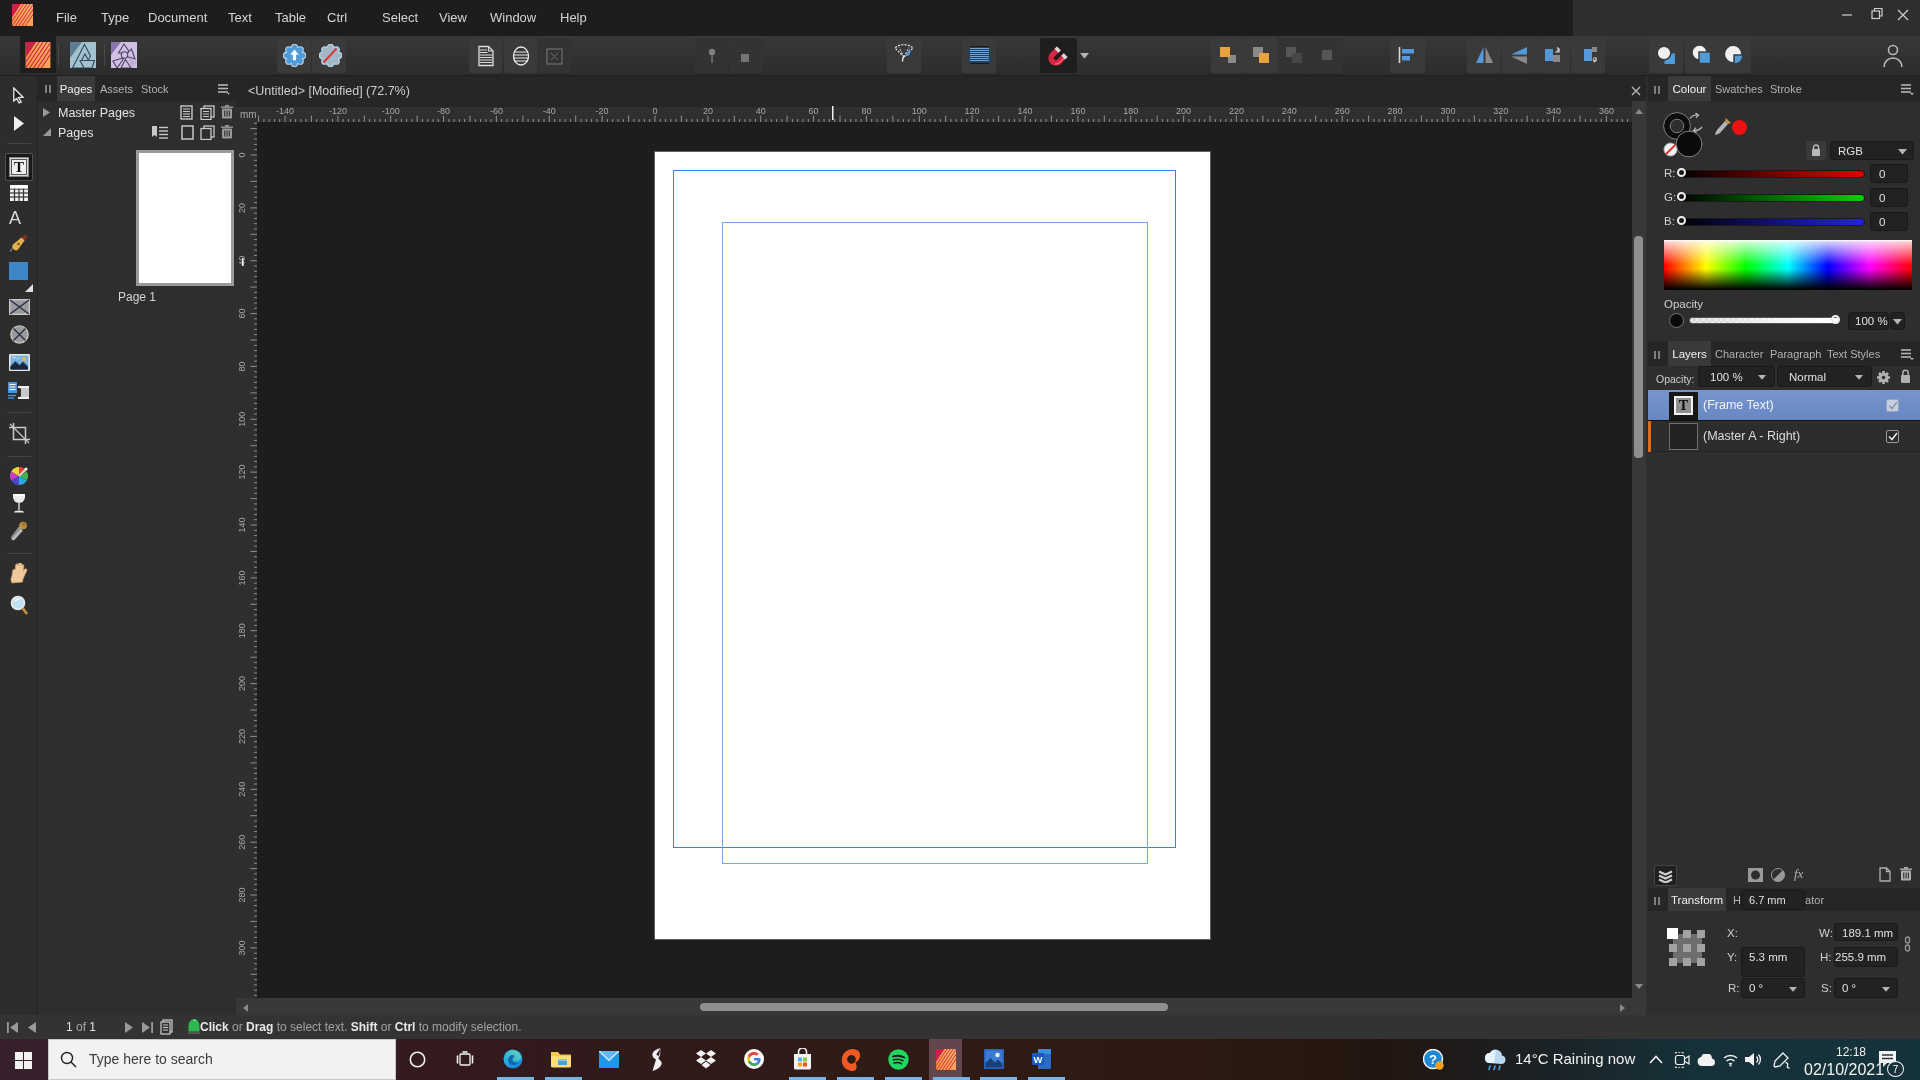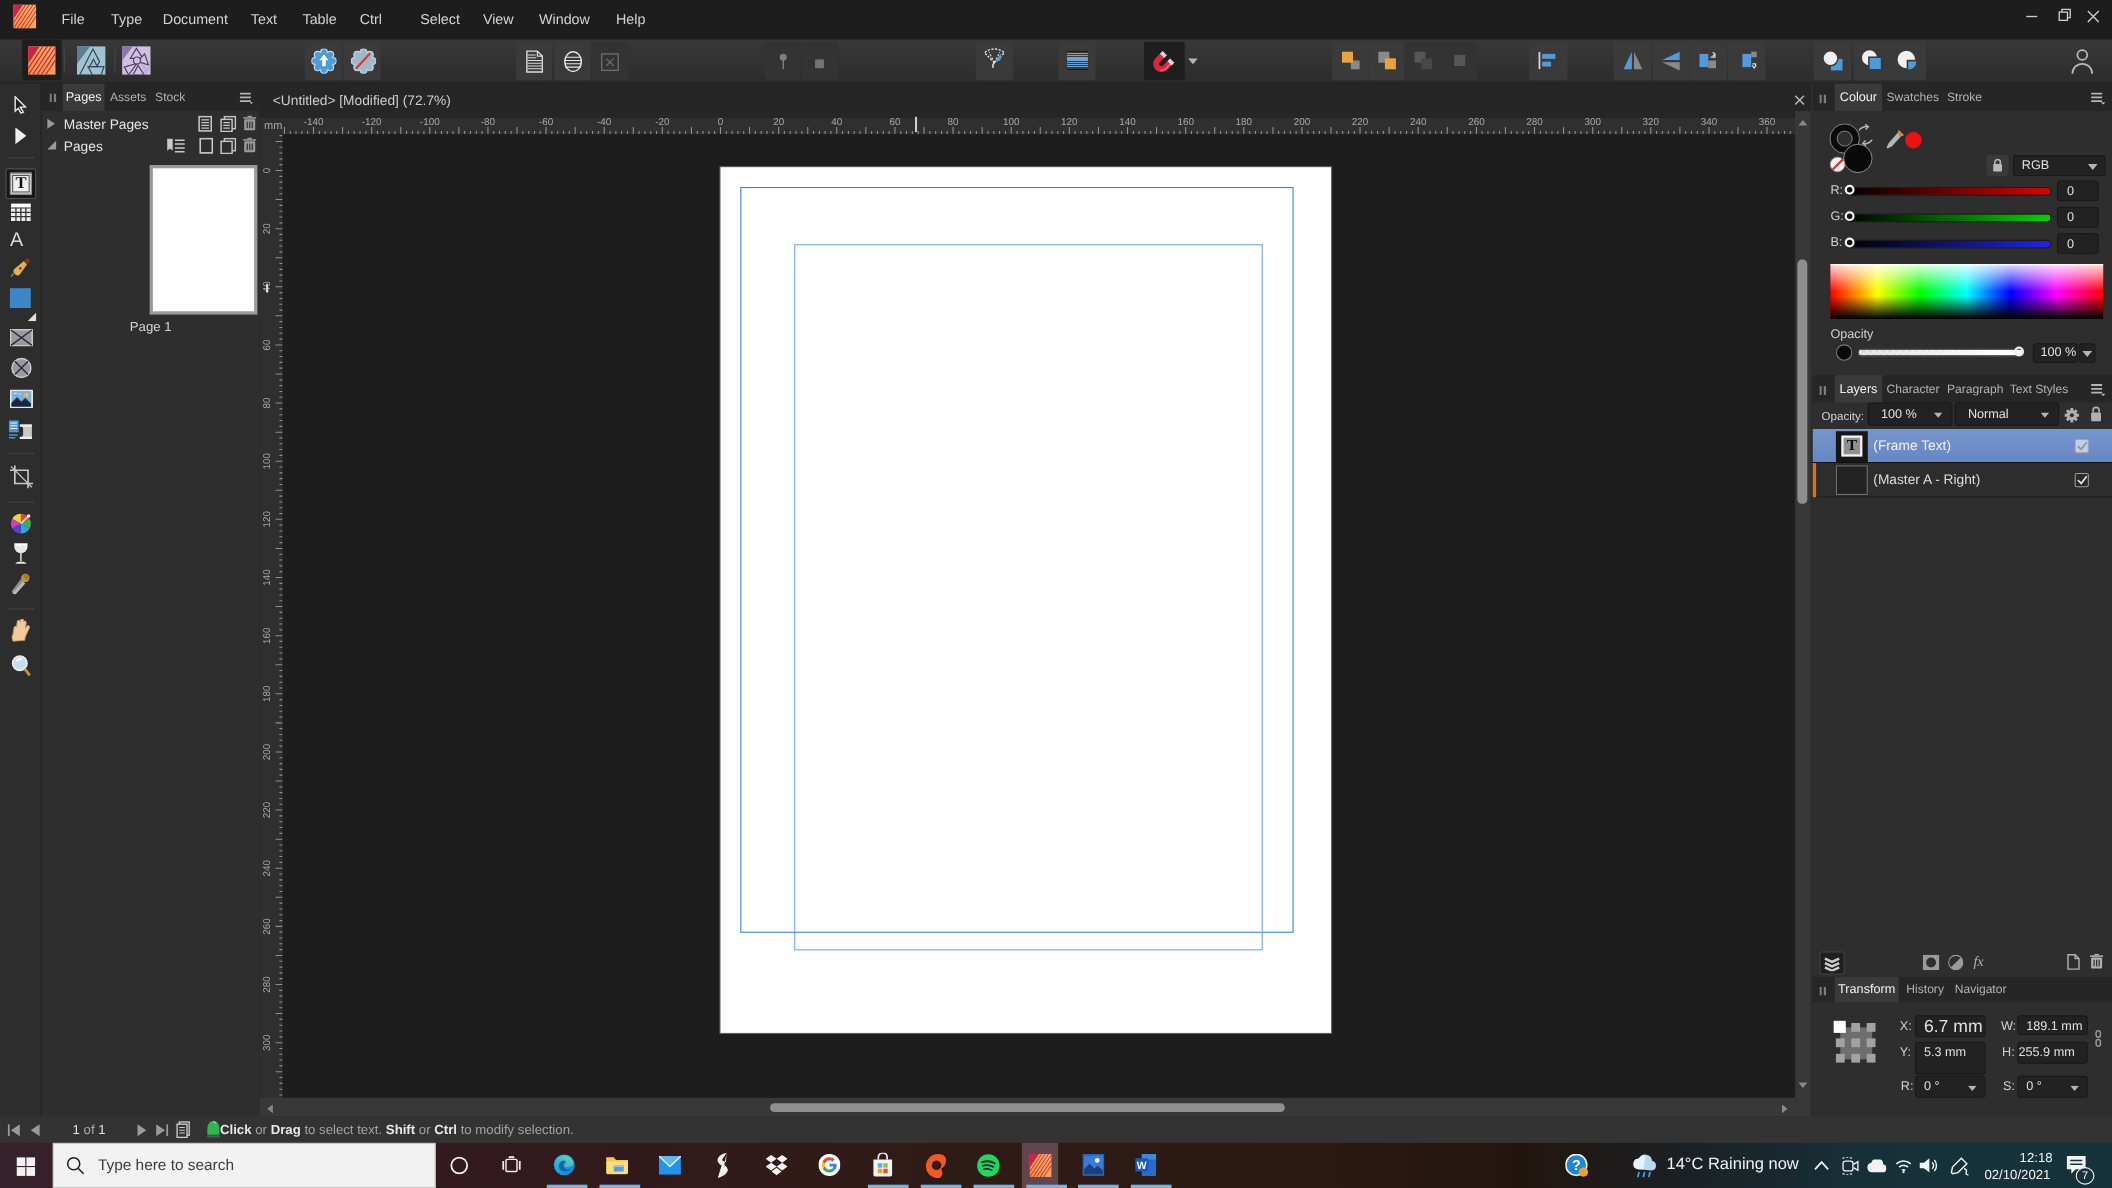--- a/index.html
+++ b/index.html
@@ -1,21 +1,21 @@
 <!DOCTYPE html>
 <html><head>
 <meta charset="utf-8">
 <style>
 html,body{margin:0;padding:0;width:1920px;height:1080px;overflow:hidden;background:#2e2e2e;
 font-family:"Liberation Sans",sans-serif;-webkit-font-smoothing:antialiased;}
 *{box-sizing:border-box;}
 .abs{position:absolute;}
 #stage{position:relative;width:1920px;height:1080px;}
 
-#menubar{position:absolute;left:0;top:0;width:1920px;height:36px;background:#1d1d1d;}
+#menubar{position:absolute;left:0;top:0;width:1573px;height:36px;background:#1d1d1d;}
 .menuitem{position:absolute;top:0;height:36px;line-height:36px;font-size:13px;color:#d4d4d4;}
 
 #toolbar{position:absolute;left:0;top:36px;width:1920px;height:40px;
 background:linear-gradient(#383838,#2c2c2c);border-bottom:1px solid #1e1e1e;}
 .tbtn{position:absolute;top:2px;height:35px;border-radius:2px;background:#3a3a3a;}
 .tbtn.dim{background:#333333;}
 .tbtn.pressed{background:#1e1e1e;}
 
 #tools{position:absolute;left:0;top:76px;width:38px;height:939px;background:#2d2d2d;border-right:1px solid #232323;}
 .tsep{position:absolute;left:7px;width:24px;height:1px;background:#454545;}
@@ -731,21 +731,21 @@
   <div class="abs" style="left:19px;top:852px;width:11px;height:11px;background:#ffffff"></div>
   <div class="abs" style="left:35px;top:854px;width:8px;height:8px;background:#a2a2a2"></div>
   <div class="abs" style="left:49px;top:854px;width:8px;height:8px;background:#a2a2a2"></div>
   <div class="abs" style="left:21px;top:868px;width:8px;height:8px;background:#a2a2a2"></div>
   <div class="abs" style="left:35px;top:868px;width:8px;height:8px;background:#a2a2a2"></div>
   <div class="abs" style="left:49px;top:868px;width:8px;height:8px;background:#a2a2a2"></div>
   <div class="abs" style="left:21px;top:882px;width:8px;height:8px;background:#a2a2a2"></div>
   <div class="abs" style="left:35px;top:882px;width:8px;height:8px;background:#a2a2a2"></div>
   <div class="abs" style="left:49px;top:882px;width:8px;height:8px;background:#a2a2a2"></div>
   <span class="abs" style="left:79px;top:851px;font-size:11.5px;color:#cfcfcf">X:</span>
-  <div class="fld" style="left:93px;top:847px;width:64px;height:20px;font-size:16px;line-height:19px"><span style="margin-left:7px">6.7 mm</span></div>
+  <div class="fld" style="left:93px;top:814px;width:64px;height:20px;font-size:11px;line-height:19px"><span style="margin-left:7px">6.7 mm</span></div>
   <span class="abs" style="left:171px;top:851px;font-size:11.5px;color:#cfcfcf">W:</span>
   <div class="fld" style="left:186px;top:847px;width:64px;height:18px;font-size:11.5px;line-height:19px"><span style="margin-left:7px">189.1 mm</span></div>
   <span class="abs" style="left:79px;top:875px;font-size:11.5px;color:#cfcfcf">Y:</span>
   <div class="fld" style="left:93px;top:871px;width:64px;height:30px;font-size:11.5px;line-height:19px"><span style="margin-left:7px">5.3 mm</span></div>
   <span class="abs" style="left:172px;top:875px;font-size:11.5px;color:#cfcfcf">H:</span>
   <div class="fld" style="left:186px;top:871px;width:64px;height:20px;font-size:11.5px;line-height:19px"><span style="margin-left:0">255.9 mm</span></div>
   <span class="abs" style="left:80px;top:906px;font-size:11.5px;color:#cfcfcf">R:</span>
   <div class="fld" style="left:93px;top:902px;width:64px;height:20px;font-size:11.5px;line-height:19px"><span style="margin-left:7px">0 °</span>
     <svg class="abs" style="right:7px;top:8px" width="8" height="5" viewBox="0 0 8 5">
           <path d="M0 0 h8 L4 4.8 Z" fill="#b5b5b5"></path>
@@ -961,21 +961,21 @@
     <g fill="none" stroke="#f2f2f2" stroke-width="1.3">
           <path d="M11.5 4.5 a4.5 4.5 0 0 1 0 6"></path>
           <path d="M13.5 2.5 a7.5 7.5 0 0 1 0 10"></path>
         </g>
   </svg>
   <svg class="abs" style="left:1772px;top:12px" width="19" height="18" viewBox="0 0 19 18" fill="none" stroke="#f2f2f2" stroke-width="1.3">
     <path d="M11 2 l5 5 -8 8 -5 1 -1-1 1-5 Z"></path>
         <path d="M13.5 11.5 q3 .5 2 3 t2 2.5"></path>
   </svg>
   <span class="abs" style="left:1836px;top:6px;font-size:12px;color:#f2f2f2">12:18</span>
-  <span class="abs" style="left:1804px;top:22px;font-size:12px;color:#f2f2f2">02/10/2021</span>
+  <span class="abs" style="left:1804px;top:22px;font-size:16px;color:#f2f2f2">02/10/2021</span>
   <svg class="abs" style="left:1878px;top:11px" width="19" height="18" viewBox="0 0 19 18">
     <path d="M1 1 h17 v12 h-9 l-4 4 v-4 h-4 Z" fill="#f2f2f2"></path>
     <g stroke="#17323a" stroke-width="1.4">
           <line x1="4" y1="5" x2="15" y2="5"></line>
           <line x1="4" y1="8.5" x2="15" y2="8.5"></line>
         </g>
   </svg>
   <div class="abs" style="left:1887px;top:22px;width:17px;height:16px;border-radius:50%;background:#17323a;border:1.5px solid #f2f2f2;
        color:#fff;font-size:10px;text-align:center;line-height:15px">7</div>
 </div>

